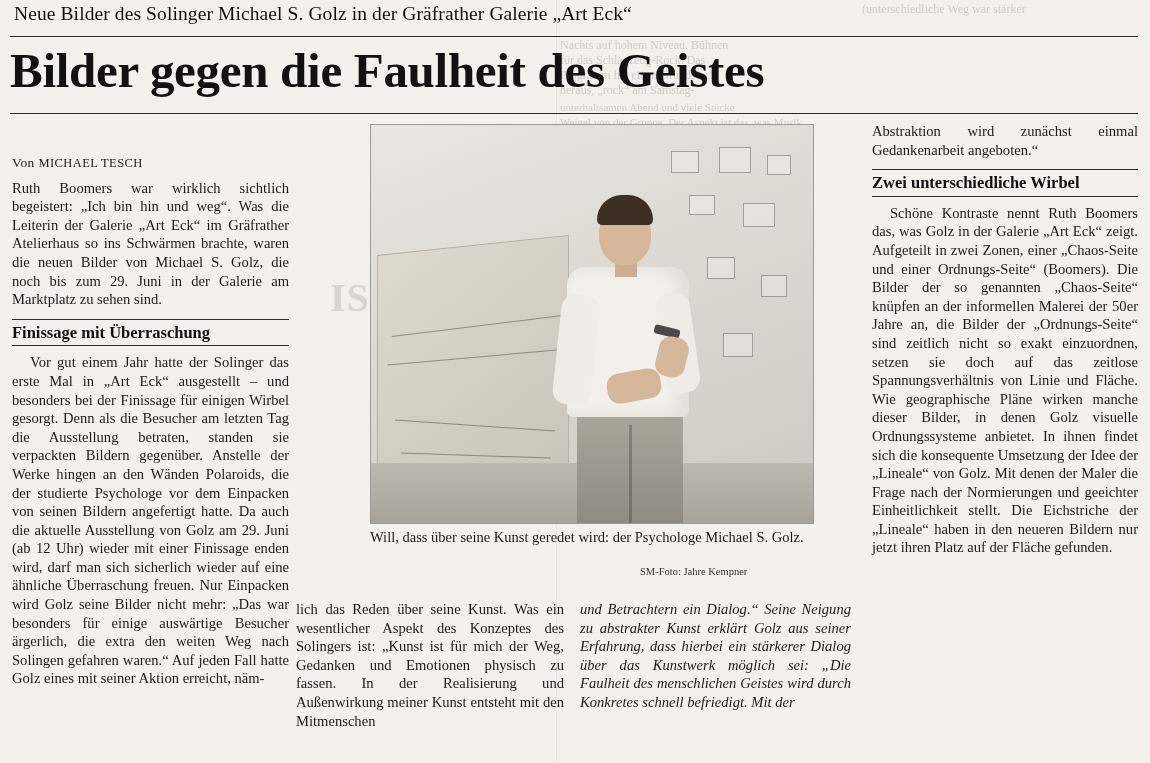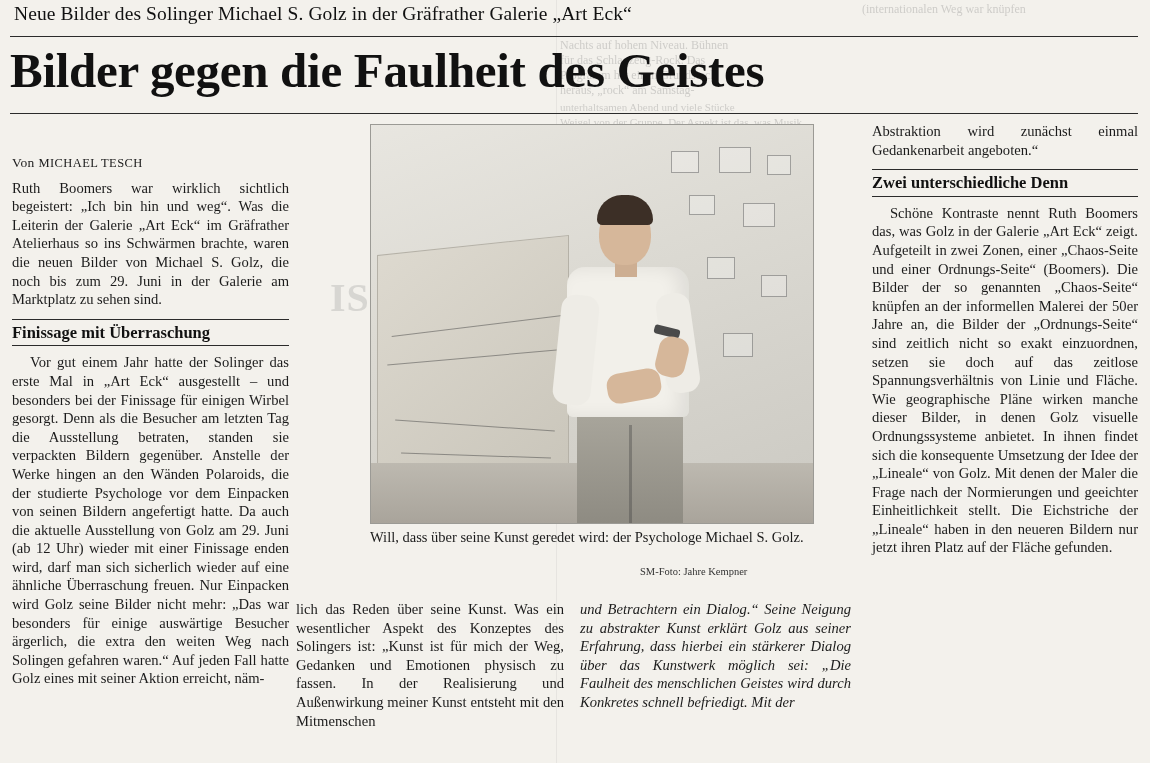--- a/index.html
+++ b/index.html
@@ -231,21 +231,21 @@
     background: rgba(0,0,0,0.05);
   }
 </style>
 </head>
 <body>
 
 <div class="page">
 
   <div class="fold"></div>
 
-  <div class="ghost g1">(internationalen Weg war knüpfen</div>
+  <div class="ghost g1">(unterschiedliche Weg war stärker</div>
   <div class="ghost g2">Nachts auf hohem Niveau. Bühnen
 für das Schlagzeug-Rock. Das
 Programm hat einen Grundstock
 heraus, „rock“ am Samstag-</div>
   <div class="ghost g3">unterhaltsamen Abend und viele Stücke
 Weigel von der Gruppe. Der Aspekt ist das, was Musik</div>
   <div class="ghost g4">ich. Das ganze Programm ist alles
 selbst, und doch dieses Stück
 von Ohren der Zuhörer</div>
   <div class="ghost big">ISCHE REDE</div>
@@ -305,18 +305,18 @@
     <p>lich das Reden über seine Kunst. Was ein wesentlicher Aspekt des Konzeptes des Solingers ist: „Kunst ist für mich der Weg, Gedanken und Emotionen physisch zu fassen. In der Realisierung und Außenwirkung meiner Kunst entsteht mit den Mitmenschen</p>
   </div>
 
   <div class="col c3">
     <p>und Betrachtern ein Dialog.“ Seine Neigung zu abstrakter Kunst erklärt Golz aus seiner Erfahrung, dass hierbei ein stärkerer Dialog über das Kunstwerk möglich sei: „Die Faulheit des menschlichen Geistes wird durch Konkretes schnell befriedigt. Mit der</p>
   </div>
 
   <div class="col c4">
     <p>Abstraktion wird zunächst einmal Gedankenarbeit angeboten.“</p>
     <div class="sub-rule"></div>
-    <div class="subhead">Zwei unterschiedliche Denn</div>
+    <div class="subhead">Zwei unterschiedliche Wirbel</div>
     <div class="sub-rule-under"></div>
     <p style="text-indent:18px">Schöne Kontraste nennt Ruth Boomers das, was Golz in der Galerie „Art Eck“ zeigt. Aufgeteilt in zwei Zonen, einer „Chaos-Seite und einer Ordnungs-Seite“ (Boomers). Die Bilder der so genannten „Chaos-Seite“ knüpfen an der informellen Malerei der 50er Jahre an, die Bilder der „Ordnungs-Seite“ sind zeitlich nicht so exakt einzuordnen, setzen sie doch auf das zeitlose Spannungsverhältnis von Linie und Fläche. Wie geographische Pläne wirken manche dieser Bilder, in denen Golz visuelle Ordnungssysteme anbietet. In ihnen findet sich die konsequente Umsetzung der Idee der „Lineale“ von Golz. Mit denen der Maler die Frage nach der Normierungen und geeichter Einheitlichkeit stellt. Die Eichstriche der „Lineale“ haben in den neueren Bildern nur jetzt ihren Platz auf der Fläche gefunden.</p>
   </div>
 
 </div>
 
 </body></html>

